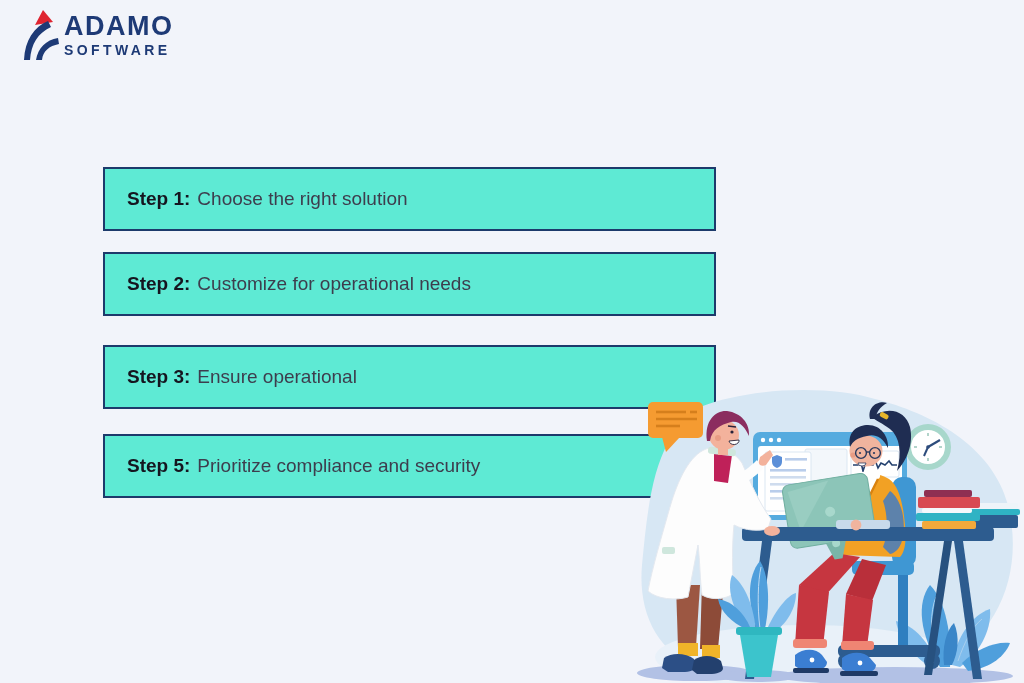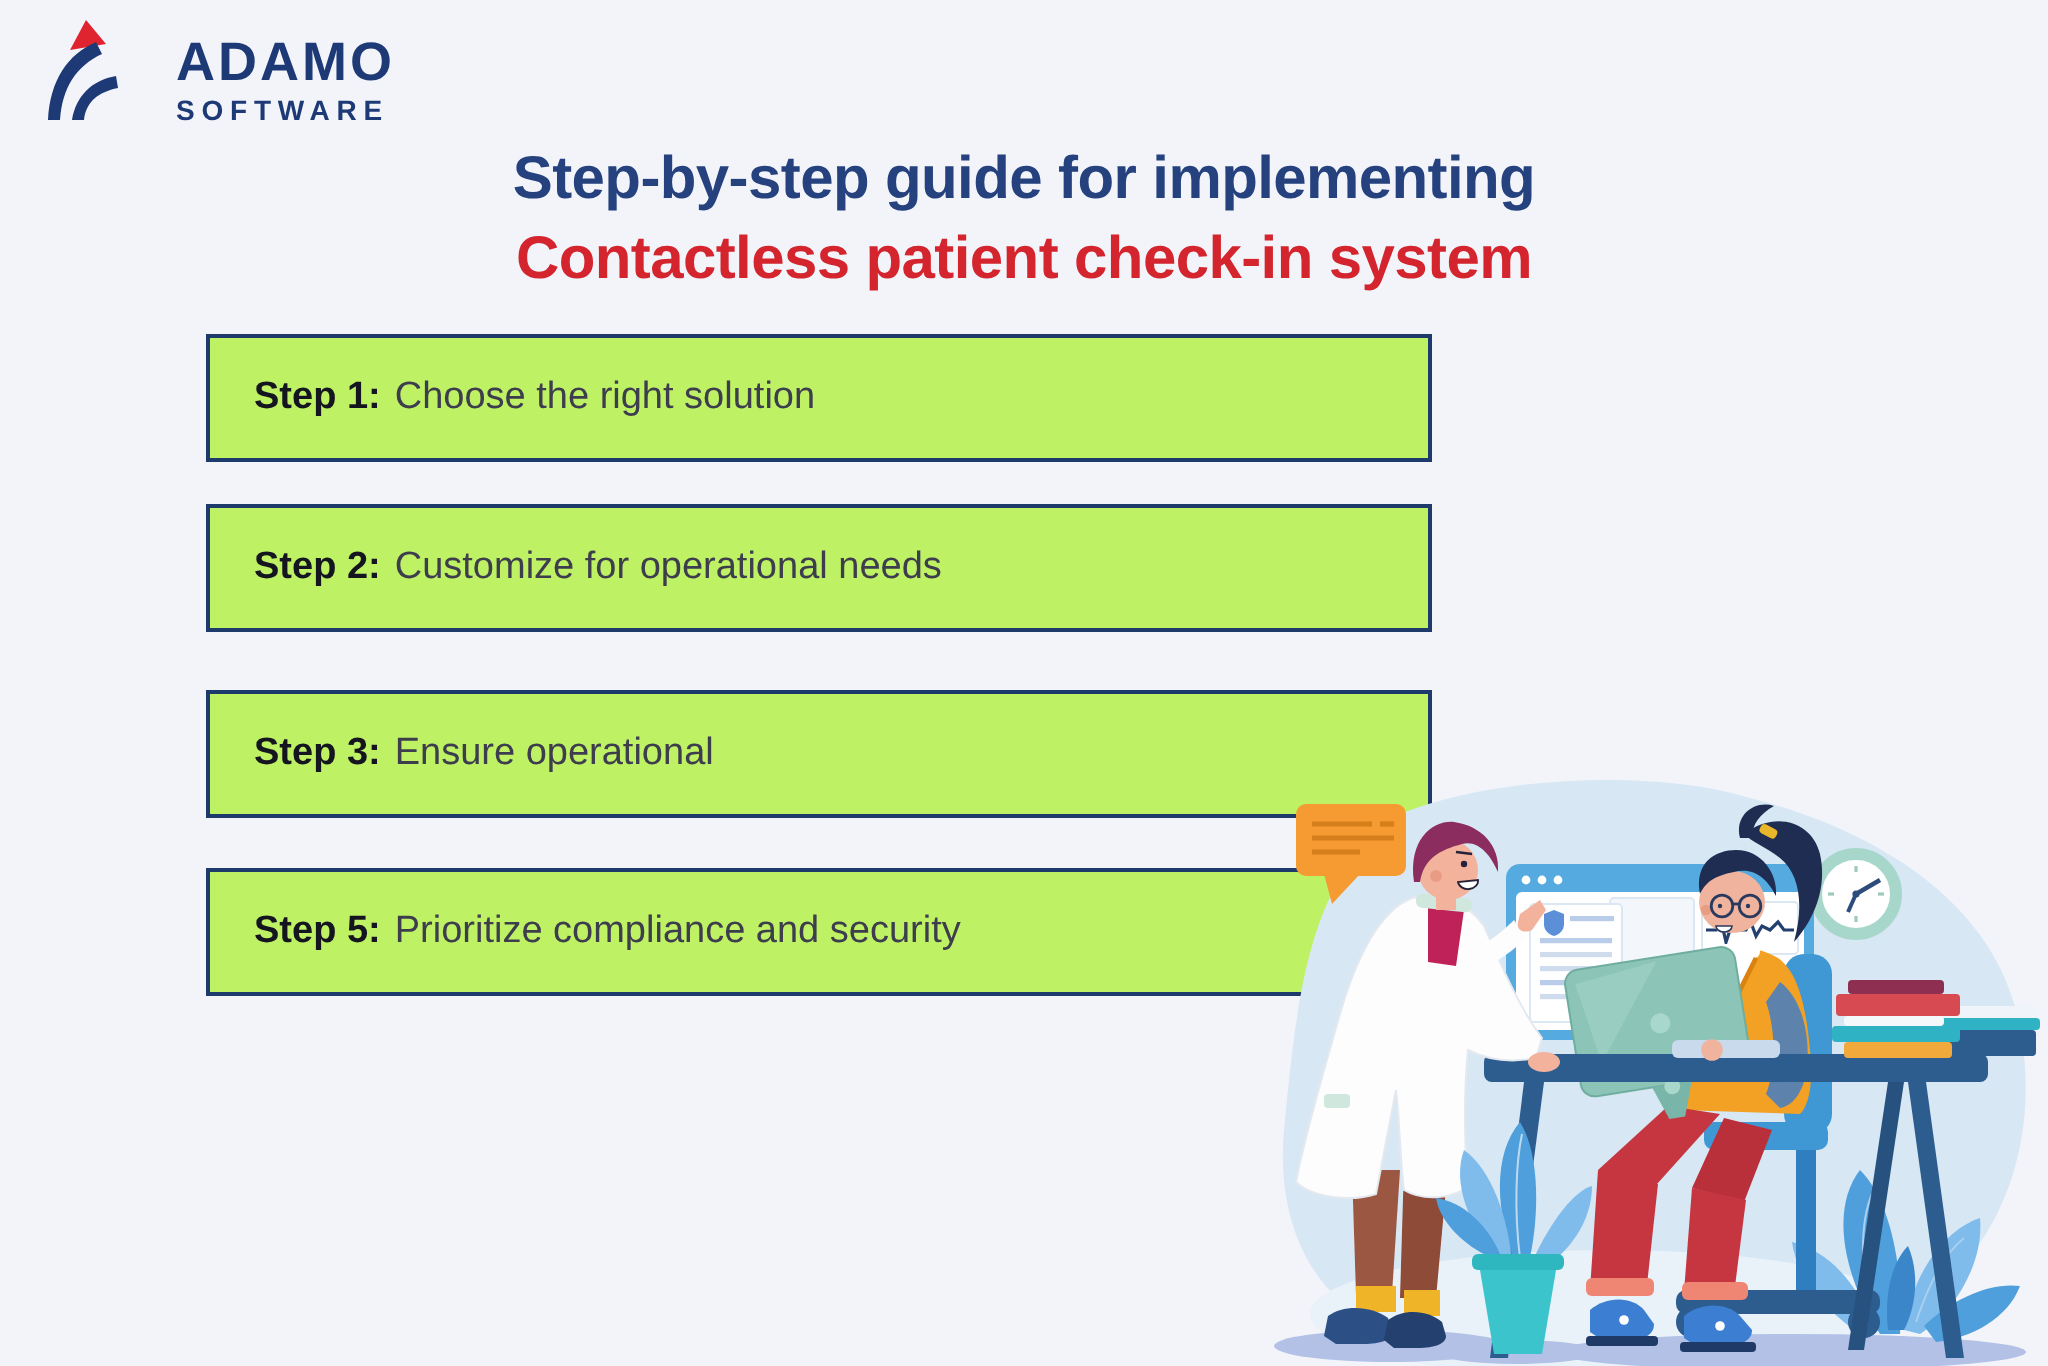--- a/index.html
+++ b/index.html
@@ -4,35 +4,35 @@
 <style>
   html,body{margin:0;padding:0;}
   body{
     width:1024px;height:683px;overflow:hidden;position:relative;
     background:#f2f4fa;
     font-family:"Liberation Sans", sans-serif;
   }
   .page{position:absolute;inset:0;width:1024px;height:683px;}
 
   
-  .logo{position:absolute;left:16px;top:8px;display:flex;align-items:flex-end;gap:24px;}
+  .logo{position:absolute;left:16px;top:8px;display:flex;align-items:center;gap:0;}
   .logo-text{display:flex;flex-direction:column;line-height:1;}
   .logo-brand{font-size:27px;font-weight:800;color:#1e3a76;letter-spacing:1.5px;}
   .logo-sub{font-size:14px;font-weight:800;color:#1e3a76;letter-spacing:3.4px;margin-top:3px;}
 
   
   .title{position:absolute;left:0;right:0;top:70px;text-align:center;line-height:40px;}
   .title-line1{font-size:30px;font-weight:800;color:#25427e;letter-spacing:-0.3px;}
   .title-line2{font-size:30px;font-weight:800;color:#d4252e;letter-spacing:-0.3px;}
 
   
   .steps{position:absolute;left:0;top:0;width:1024px;height:683px;}
   .step-box{
     position:absolute;left:103px;width:613px;height:64px;box-sizing:border-box;
-    background:#bef264;border:2px solid #1d3a6b;
+    background:#5eead4;border:2px solid #1d3a6b;
     display:flex;align-items:center;padding-left:22px;
     font-size:19px;
   }
   .step-label{font-weight:700;color:#15151f;margin-right:7px;white-space:pre;}
   .step-text{color:#3d3d4d;}
   .step-box:nth-child(1){top:167px;}
   .step-box:nth-child(2){top:252px;}
   .step-box:nth-child(3){top:345px;}
   .step-box:nth-child(4){top:434px;}
   .step-box:nth-child(5){top:523px;}
@@ -50,24 +50,20 @@
       <polygon points="27,2 37,14 19,17" fill="#df2430"></polygon>
       <path d="M 8,52 C 9,32 18,19 32,13 L 35,19 C 22,25 15,36 14,52 Z" fill="#1e3a76"></path>
       <path d="M 20,52 C 22,40 30,32 42,30 L 43,36 C 33,38 27,43 26,52 Z" fill="#1e3a76"></path>
     </svg>
     <div class="logo-text">
       <span class="logo-brand">ADAMO</span>
       <span class="logo-sub">SOFTWARE</span>
     </div>
   </div>
 
-  <div class="title">
-    <div class="title-line1">Step-by-step guide for implementing</div>
-    <div class="title-line2">Contactless patient check-in system</div>
-  </div>
 
   <div class="steps">
     <div class="step-box">
       <span class="step-label">Step 1:</span>
       <span class="step-text">Choose the right solution</span>
     </div>
     <div class="step-box">
       <span class="step-label">Step 2:</span>
       <span class="step-text">Customize for operational needs</span>
     </div>

